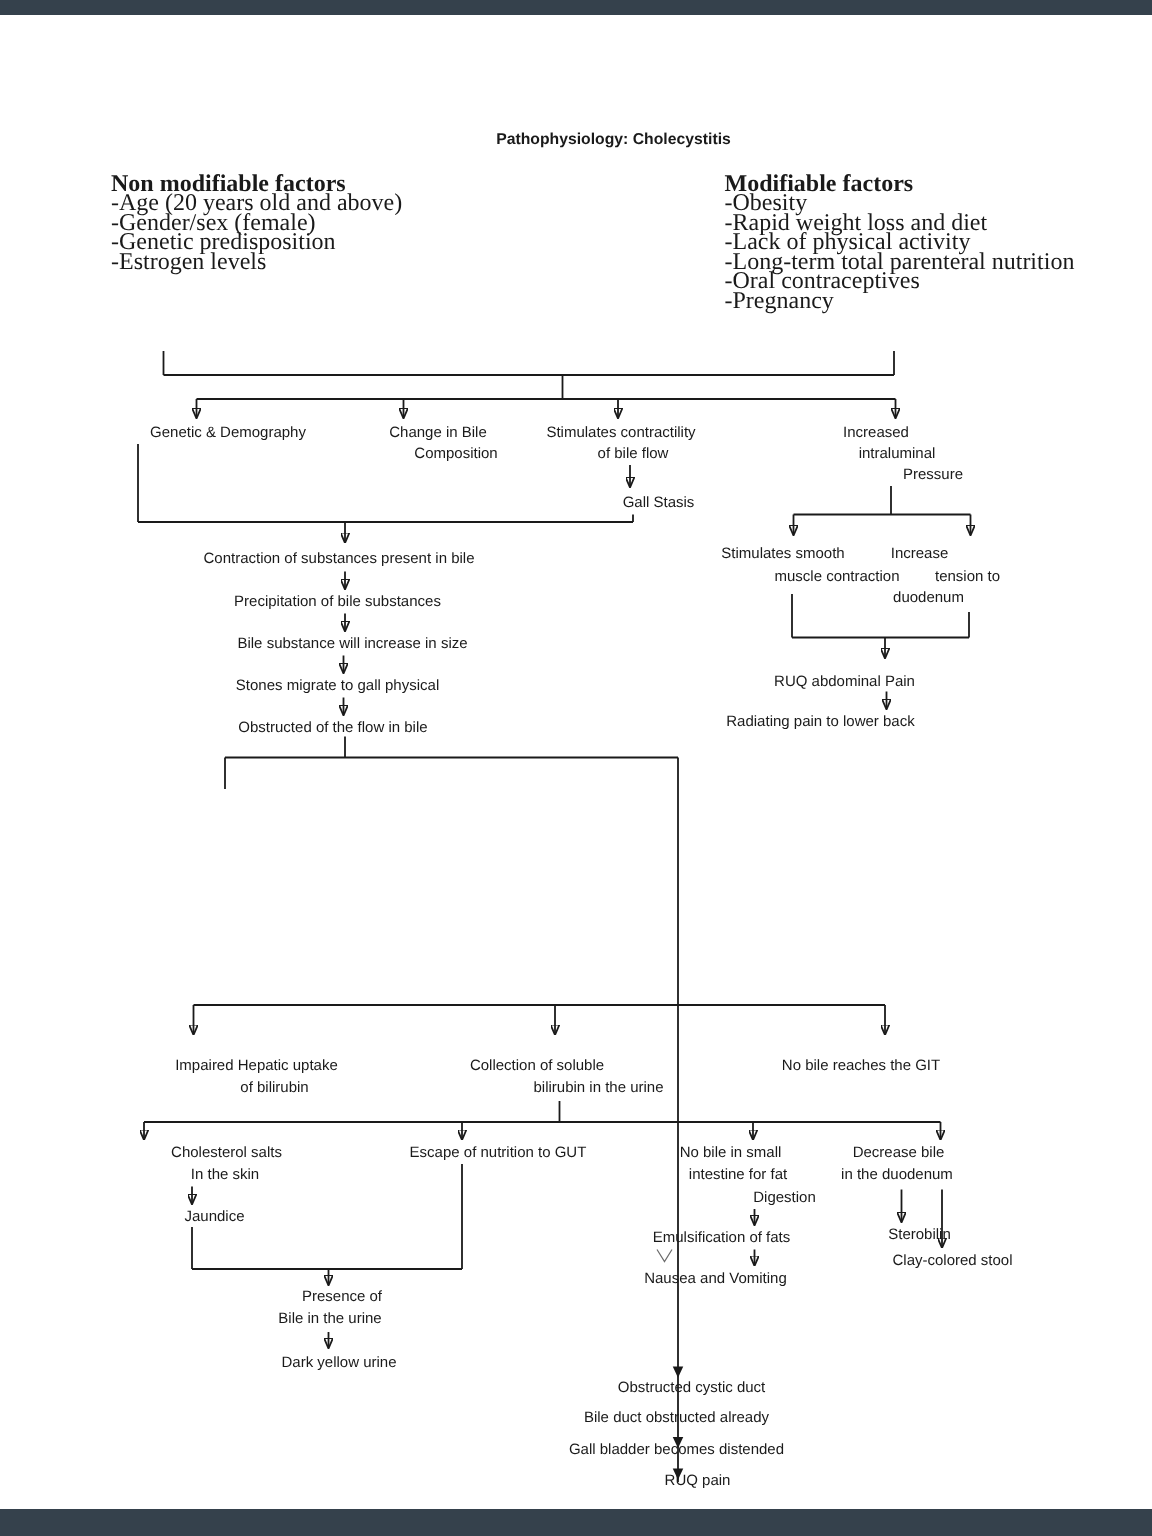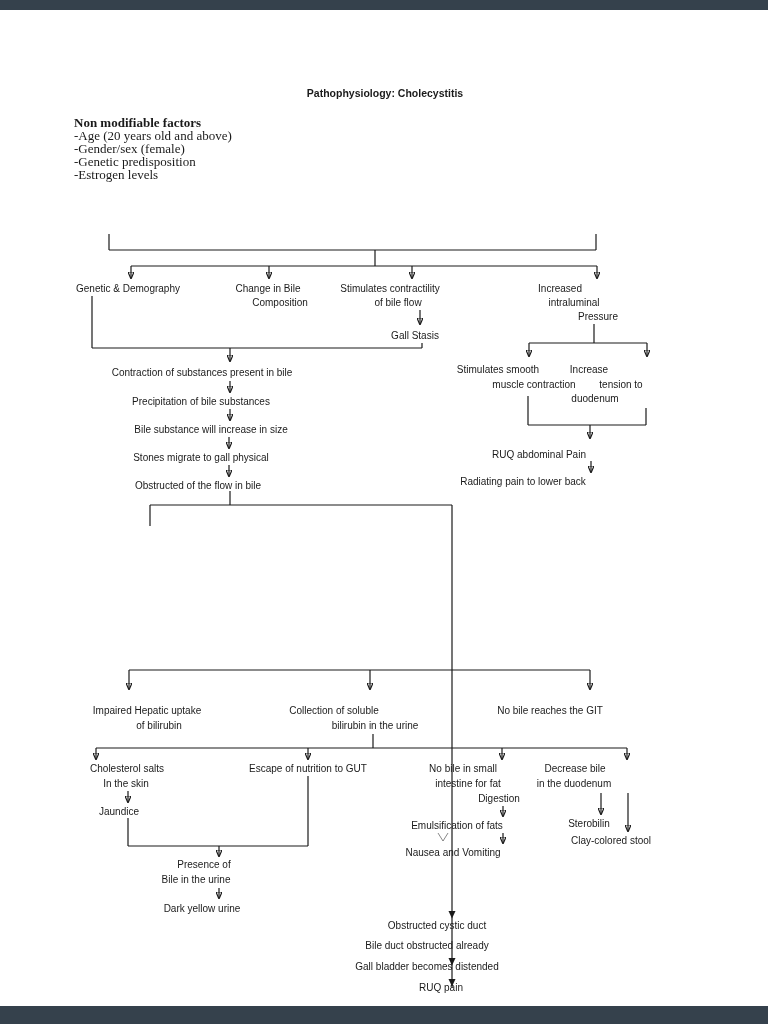--- a/index.html
+++ b/index.html
@@ -7,25 +7,25 @@
           font-family:"Liberation Sans",sans-serif;color:#1a1a1a;}
   .chrome{position:absolute;left:0;width:768px;background:#35414c;z-index:6;}
   .chrome.top{top:0;height:10px;}
   .chrome.bottom{bottom:0;height:18px;}
   .page{position:absolute;inset:0;background:#ffffff;}
   svg.wires{position:absolute;left:0;top:0;z-index:3;pointer-events:none;}
   svg.wires path, svg.wires line{stroke:#1a1a1a;stroke-width:1.2;fill:none;}
   svg.wires .hd{fill:#1a1a1a;stroke:none;}
   svg.wires .soft{stroke-width:0.8;opacity:0.65;}
   .t{position:absolute;z-index:2;white-space:nowrap;font-size:10px;line-height:11px;
-     transform:translateX(-50%);color:#1a1a1a;}
+     transform:translateX(-50%);color:#1a1a1a;margin-left:24px;}
   .b{font-weight:normal;}
   .title{font-size:10.5px;font-weight:bold;}
   .flist{position:absolute;z-index:2;font-family:"Liberation Serif",serif;
-         font-size:13px;line-height:13px;white-space:nowrap;}
+         font-size:16px;line-height:13px;white-space:nowrap;}
   .flist .fh{font-weight:bold;}
 </style>
 </head>
 <body>
 
 <div class="viewer">
   <div class="chrome top"></div>
   <div class="page">
 
     <svg class="wires" width="768" height="1024" viewBox="0 0 768 1024">
@@ -108,20 +108,29 @@
 
     <div class="t title" style="left:385px;top:88px">Pathophysiology: Cholecystitis</div>
 
     <div class="flist" style="left:74px;top:116px">
       <div class="fh">Non modifiable factors</div>
       <div>-Age (20 years old and above)</div>
       <div>-Gender/sex (female)</div>
       <div>-Genetic predisposition</div>
       <div>-Estrogen levels</div>
     </div>
+    <div class="flist" style="left:483px;top:116px">
+      <div class="fh">Modifiable factors</div>
+      <div>-Obesity</div>
+      <div>-Rapid weight loss and diet</div>
+      <div>-Lack of physical activity</div>
+      <div>-Long-term total parenteral nutrition</div>
+      <div>-Oral contraceptives</div>
+      <div>-Pregnancy</div>
+    </div>
 
     <div class="t" style="left:128px;top:283px">Genetic &amp; Demography</div>
     <div class="t" style="left:268px;top:283px">Change in Bile</div>
     <div class="t" style="left:280px;top:297px">Composition</div>
     <div class="t" style="left:390px;top:283px">Stimulates contractility</div>
     <div class="t" style="left:398px;top:297px">of bile flow</div>
     <div class="t" style="left:560px;top:283px">Increased</div>
     <div class="t" style="left:574px;top:297px">intraluminal</div>
     <div class="t" style="left:598px;top:311px">Pressure</div>
     <div class="t" style="left:415px;top:330px">Gall Stasis</div>

